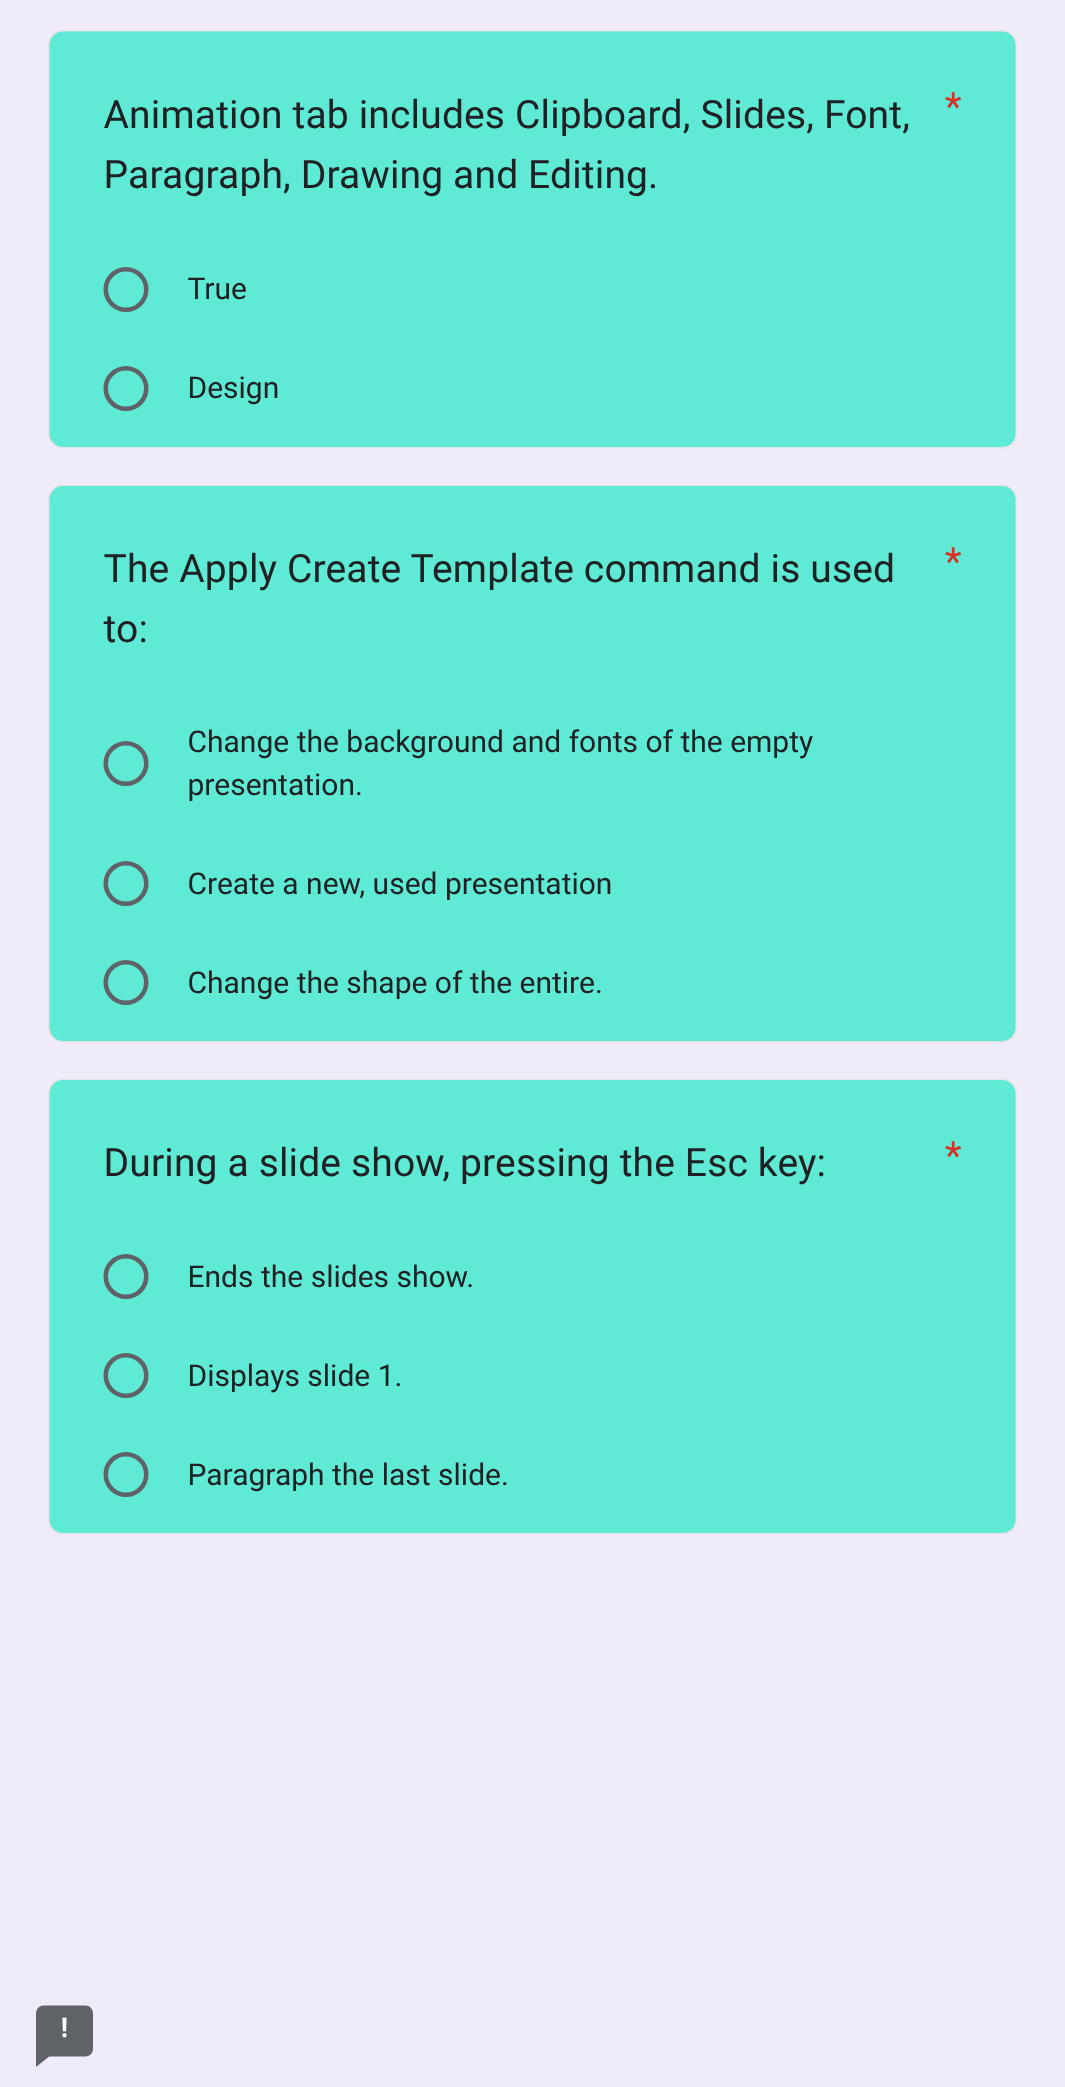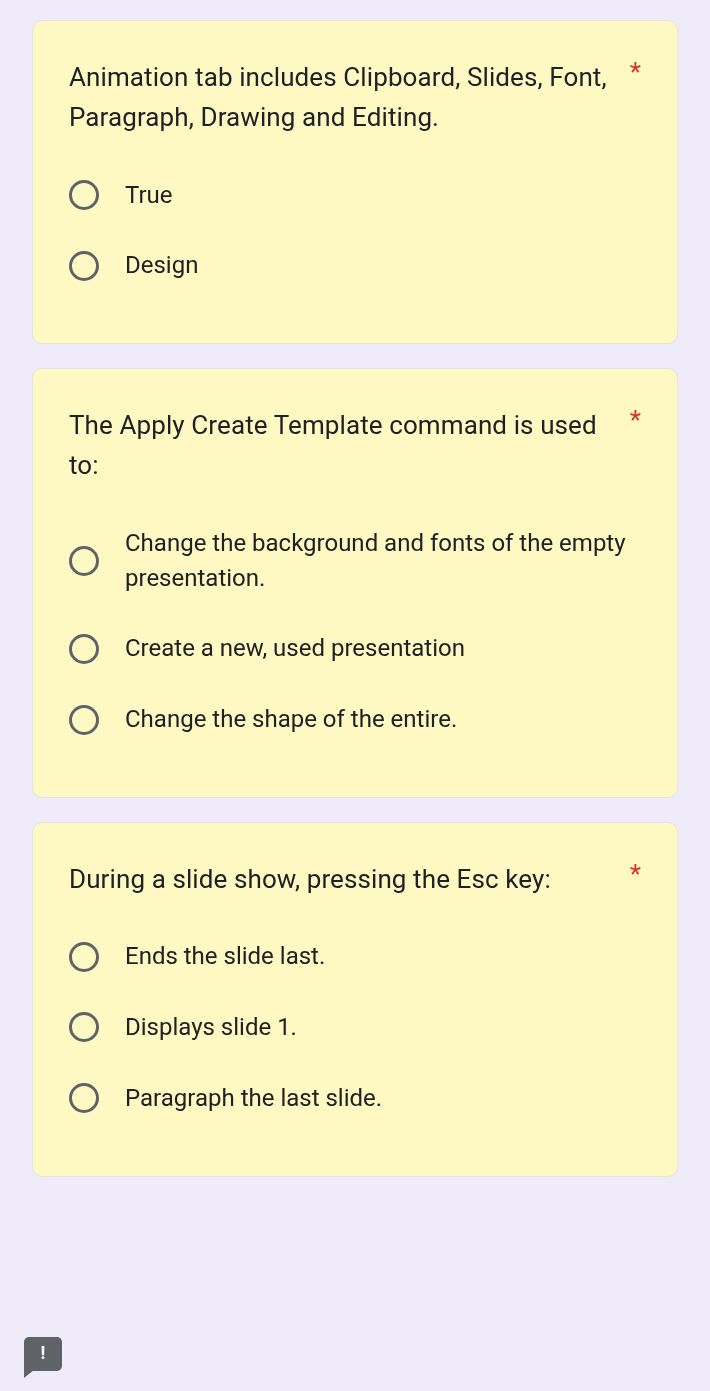--- a/index.html
+++ b/index.html
@@ -5,23 +5,23 @@
   * { box-sizing: border-box; margin: 0; padding: 0; }
   body {
     background-color: #f0ebf8;
     font-family: Roboto, Arial, sans-serif;
     width: 710px;
     padding: 20px 32px 0 32px;
     position: relative;
     min-height: 1391px;
   }
   .card {
-    background: #fef9c3;
+    background: #5eead4;
     border-radius: 10px;
-    padding: 36px 36px 60px 36px;
+    padding: 36px 36px 24px 36px;
     margin-bottom: 24px;
     border: 1px solid #e4e4e6;
   }
   .question-row {
     display: flex;
     justify-content: space-between;
     align-items: flex-start;
     margin-bottom: 40px;
   }
   .question-text {
@@ -45,21 +45,21 @@
     cursor: pointer;
   }
   .radio {
     width: 30px;
     height: 30px;
     border: 3px solid #5f6368;
     border-radius: 50%;
     flex-shrink: 0;
   }
   .option-label {
-    font-size: 24px;
+    font-size: 20px;
     color: #202124;
     line-height: 1.45;
   }
   .report-fab {
     position: absolute;
     left: 24px;
     bottom: 20px;
     width: 38px;
     height: 34px;
     background: #5f6368;
@@ -129,21 +129,21 @@
 </div>
 
 <div class="card" style="margin-bottom:12px;">
   <div class="question-row">
     <div class="question-text">During a slide show, pressing the Esc key:</div>
     <div class="asterisk">*</div>
   </div>
   <div class="options">
     <div class="option">
       <div class="radio"></div>
-      <div class="option-label">Ends the slide last.</div>
+      <div class="option-label">Ends the slides show.</div>
     </div>
     <div class="option">
       <div class="radio"></div>
       <div class="option-label">Displays slide 1.</div>
     </div>
     <div class="option">
       <div class="radio"></div>
       <div class="option-label">Paragraph the last slide.</div>
     </div>
   </div>

